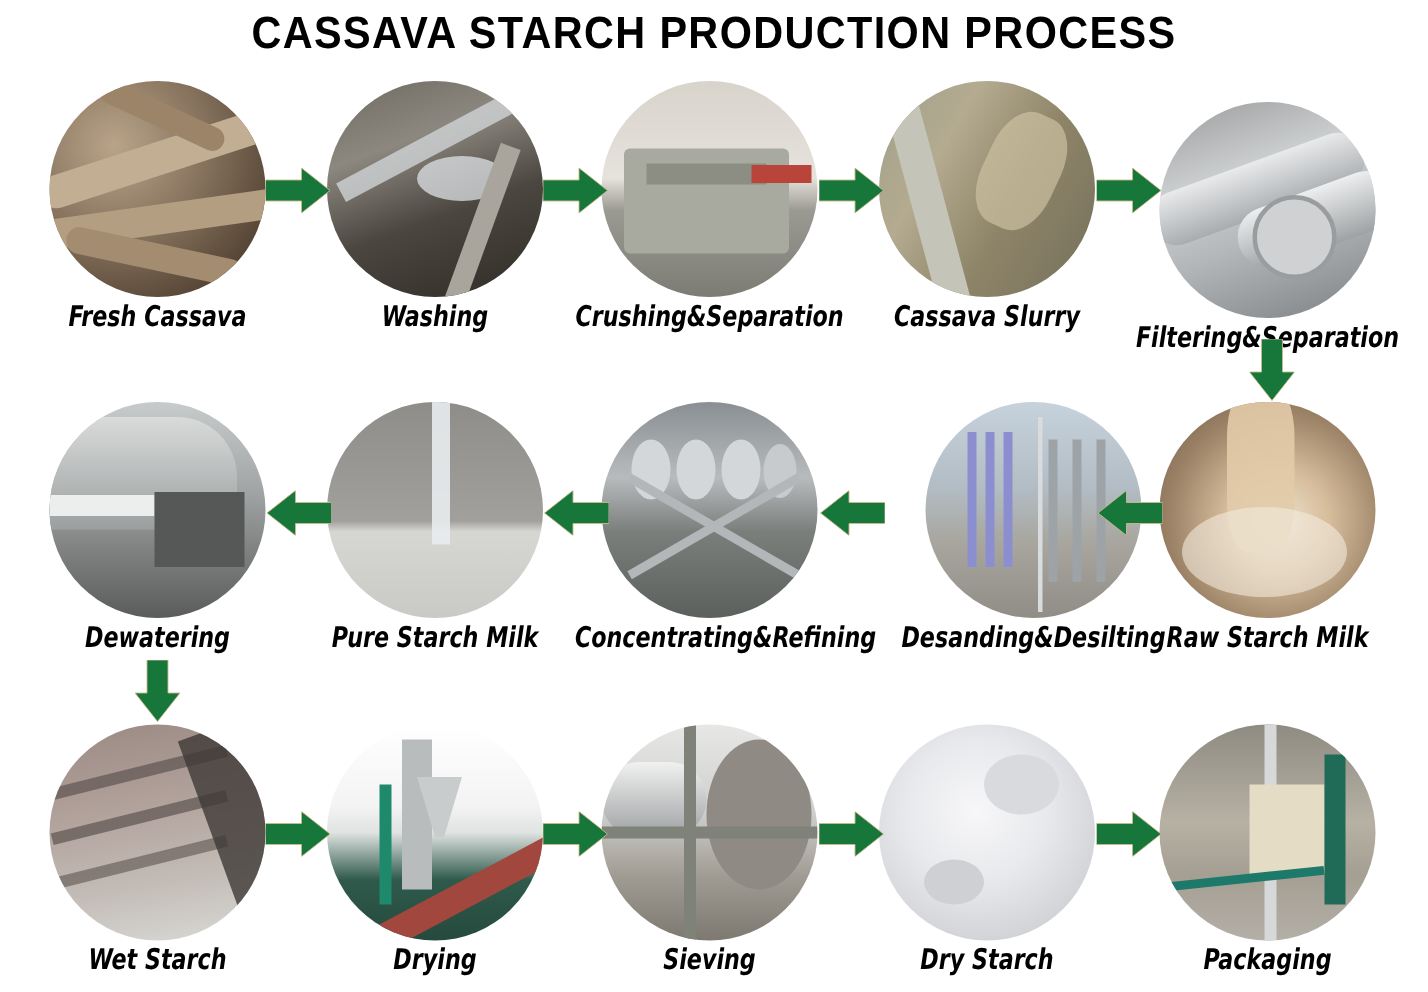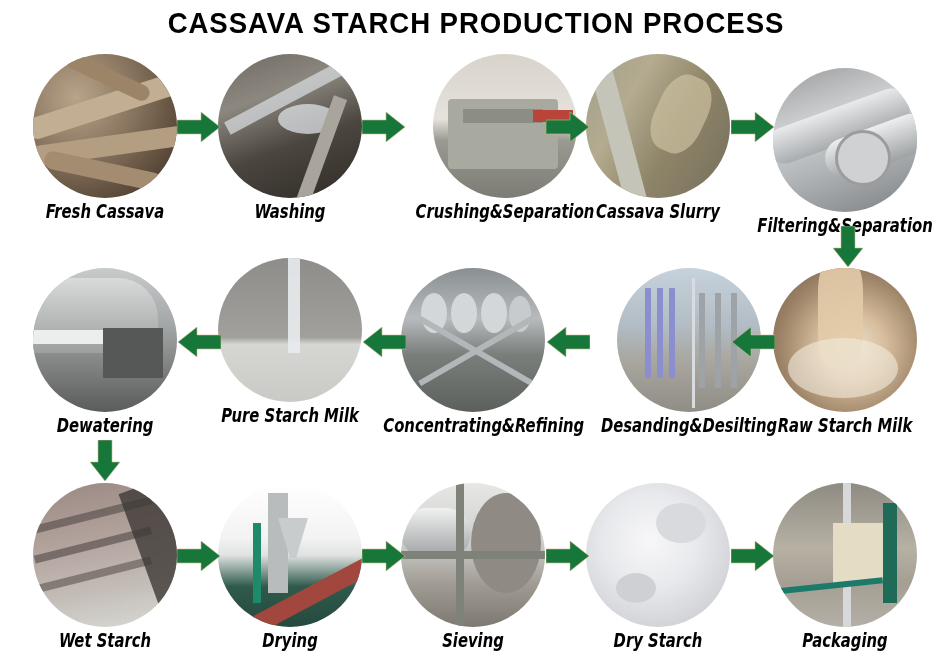--- a/index.html
+++ b/index.html
@@ -38,21 +38,21 @@
 
 <div class="step" style="left:195px; top:54px;">
   <div class="circle" style="background: linear-gradient(160deg, #6e6a62 0%, #8c8880 30%, #4b463f 60%, #2f2b26 100%);">
     <div style="position:absolute;left:0;top:30px;width:160px;height:14px;background:#cfd3d6;opacity:0.8;transform:rotate(-28deg);"></div>
     <div style="position:absolute;left:60px;top:50px;width:60px;height:30px;background:#e6eaee;opacity:0.7;border-radius:50%;"></div>
     <div style="position:absolute;left:95px;top:40px;width:14px;height:120px;background:#a9a59c;transform:rotate(20deg);"></div>
   </div>
   <div class="label">Washing</div>
 </div>
 
-<div class="step" style="left:378px; top:54px;margin-left:32px;">
+<div class="step" style="left:378px; top:54px;">
   <div class="circle" style="background: linear-gradient(180deg, #d8d4cc 0%, #e6e2dc 45%, #9b9a92 60%, #7c7b74 100%);">
     <div style="position:absolute;left:15px;top:45px;width:110px;height:70px;background:#a8aa9f;border-radius:4px;"></div>
     <div style="position:absolute;left:30px;top:55px;width:80px;height:14px;background:#8c8e84;"></div>
     <div style="position:absolute;left:100px;top:56px;width:40px;height:12px;background:#b8443a;"></div>
   </div>
   <div class="label">Crushing&amp;Separation</div>
 </div>
 
 <div class="step" style="left:563px; top:54px;">
   <div class="circle" style="background: linear-gradient(120deg, #9fa08a 0%, #b4ab90 30%, #8e8468 60%, #75705c 100%);">
@@ -114,21 +114,21 @@
     <div style="position:absolute;left:20px;top:25px;width:26px;height:40px;background:#d4d7d9;border-radius:50%;"></div>
     <div style="position:absolute;left:50px;top:25px;width:26px;height:40px;background:#d4d7d9;border-radius:50%;"></div>
     <div style="position:absolute;left:80px;top:25px;width:26px;height:40px;background:#d4d7d9;border-radius:50%;"></div>
     <div style="position:absolute;left:108px;top:28px;width:22px;height:36px;background:#c8cbcd;border-radius:50%;"></div>
     <div style="position:absolute;left:10px;top:80px;width:130px;height:6px;background:#b3b7b9;transform:rotate(30deg);"></div>
     <div style="position:absolute;left:10px;top:80px;width:130px;height:6px;background:#b3b7b9;transform:rotate(-30deg);"></div>
   </div>
   <div class="label">Concentrating&amp;Refining</div>
 </div>
 
-<div class="step" style="left:195px; top:258px;">
+<div class="step" style="left:195px; top:268px;">
   <div class="circle" style="background: linear-gradient(180deg, #8f8d8a 0%, #a2a09c 55%, #d6d6d3 60%, #c9c9c6 100%);">
     <div style="position:absolute;left:70px;top:-5px;width:12px;height:100px;background:#e9ecee;opacity:0.9;"></div>
   </div>
   <div class="label">Pure Starch Milk</div>
 </div>
 
 <div class="step" style="left:10px; top:268px;">
   <div class="circle" style="background: linear-gradient(180deg, #c8cbcc 0%, #a3a6a6 40%, #7d807f 70%, #595c5b 100%);">
     <div style="position:absolute;left:-5px;top:10px;width:130px;height:75px;background:linear-gradient(180deg,#d9dbdb,#9c9f9f);border-radius:40px 40px 6px 6px;"></div>
     <div style="position:absolute;left:0;top:62px;width:70px;height:14px;background:#eceeee;"></div>

